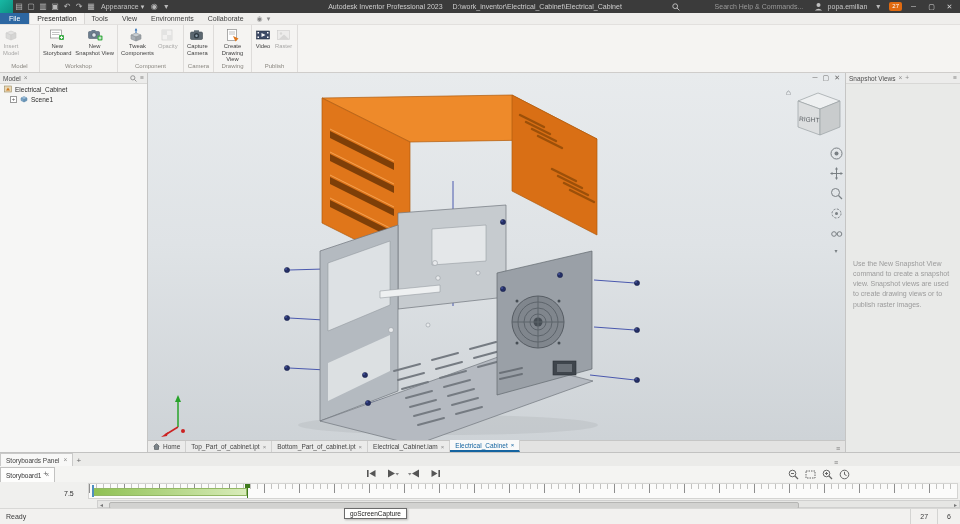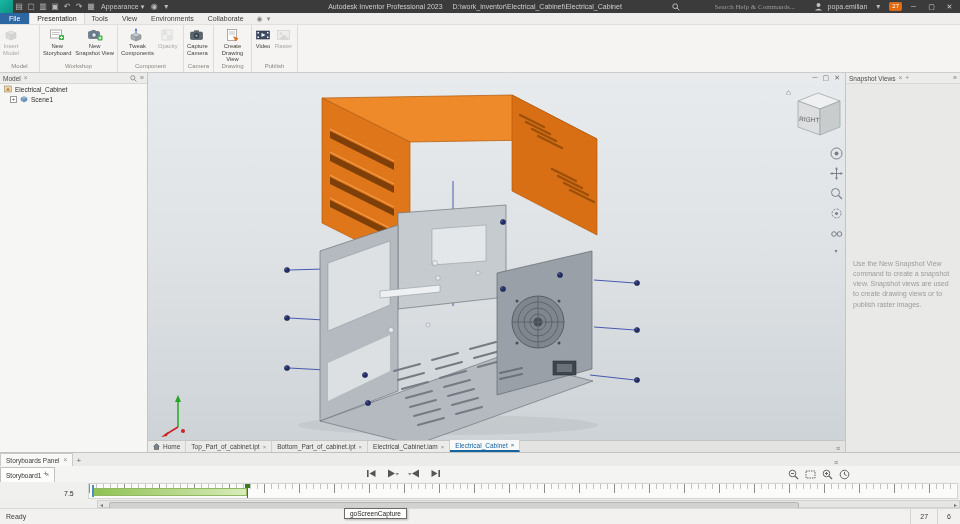--- a/index.html
+++ b/index.html
@@ -10,21 +10,21 @@
   
   .titlebar{left:0;top:0;width:960px;height:13px;background:#3b3b3b;color:#c9c9c9;
             display:flex;align-items:center;font-size:7px;z-index:30;}
   .tb-logo{width:13px;height:13px;background:linear-gradient(135deg,#18b8a4,#0d8f80);flex:none;}
   .tb-ic{width:12px;text-align:center;font-size:8px;color:#b9b9b9;flex:none;cursor:default;}
   .tb-appearance{display:flex;align-items:center;gap:2px;margin:0 4px;color:#c4c4c4;}
   .tb-center{position:absolute;left:250px;right:260px;top:0;height:13px;display:flex;
              justify-content:center;align-items:center;gap:10px;color:#cfcfcf;pointer-events:none;}
   .tb-right{margin-left:auto;display:flex;align-items:center;gap:5px;padding-right:4px;}
   .tb-search input{background:transparent;border:none;outline:none;color:#9a9a9a;
-                   font-size:7px;width:92px;font-family:Liberation Serif, serif;margin-left:30px;}
+                   font-size:7px;width:92px;font-family:Liberation Sans, sans-serif;margin-left:30px;}
   .tb-search input::placeholder{color:#9a9a9a;}
   .tb-badge{background:#e06a10;color:#fff;font-size:6px;border-radius:2px;padding:0 3px;line-height:9px;}
   .tb-win{font-size:7px;color:#d2d2d2;width:13px;text-align:center;}
   
   .ribbontabs{left:0;top:13px;width:960px;height:12px;background:#efeeec;display:flex;
               align-items:stretch;font-size:7px;color:#3f3f3f;border-bottom:1px solid #e2e0de;box-sizing:border-box;}
   .rtab{padding:0 7px;display:flex;align-items:center;cursor:default;}
   .rtab.file{background:#2d67a2;color:#fff;padding:0 9px;}
   .rtab.active{background:#f5f4f2;border-left:1px solid #d8d6d4;border-right:1px solid #d8d6d4;color:#1f1f1f;}
   .rtab-icons{display:flex;align-items:center;gap:4px;margin-left:6px;color:#8a8a8a;font-size:7px;}

